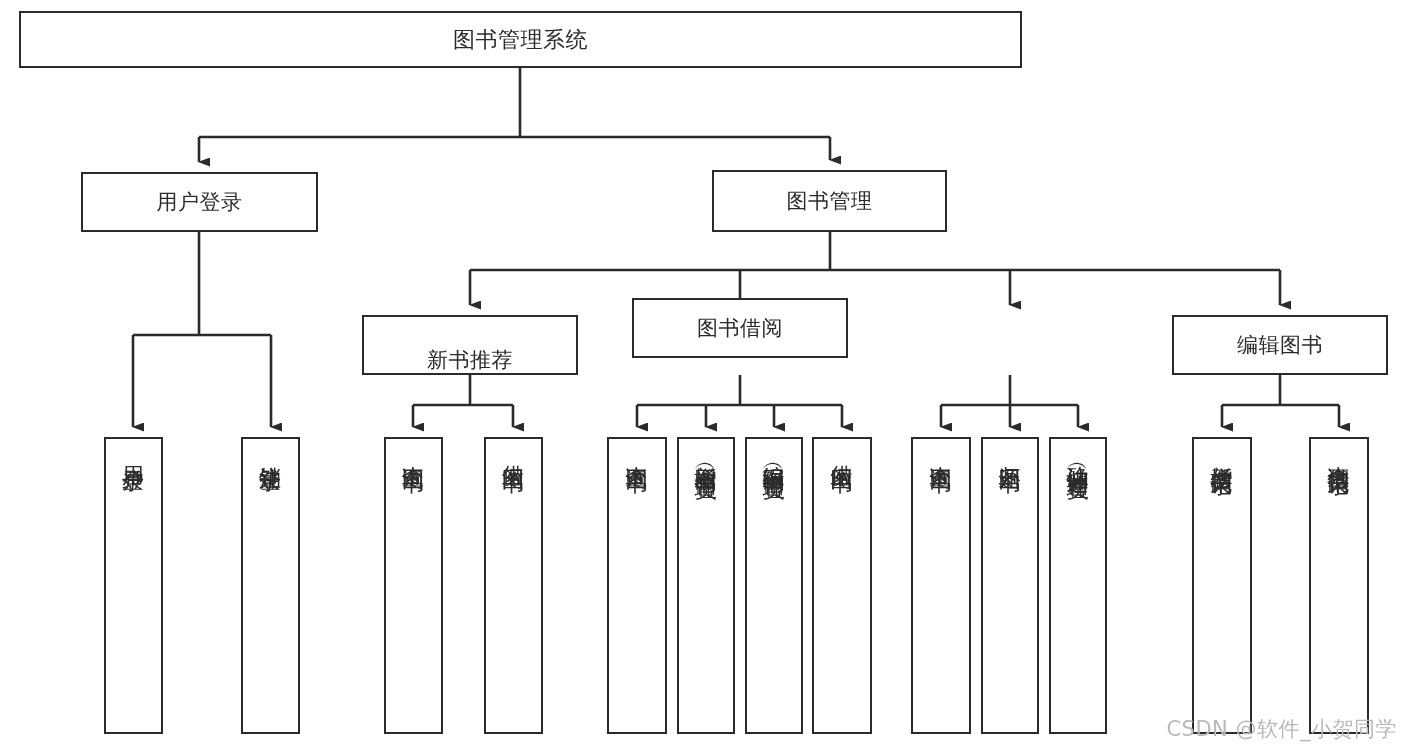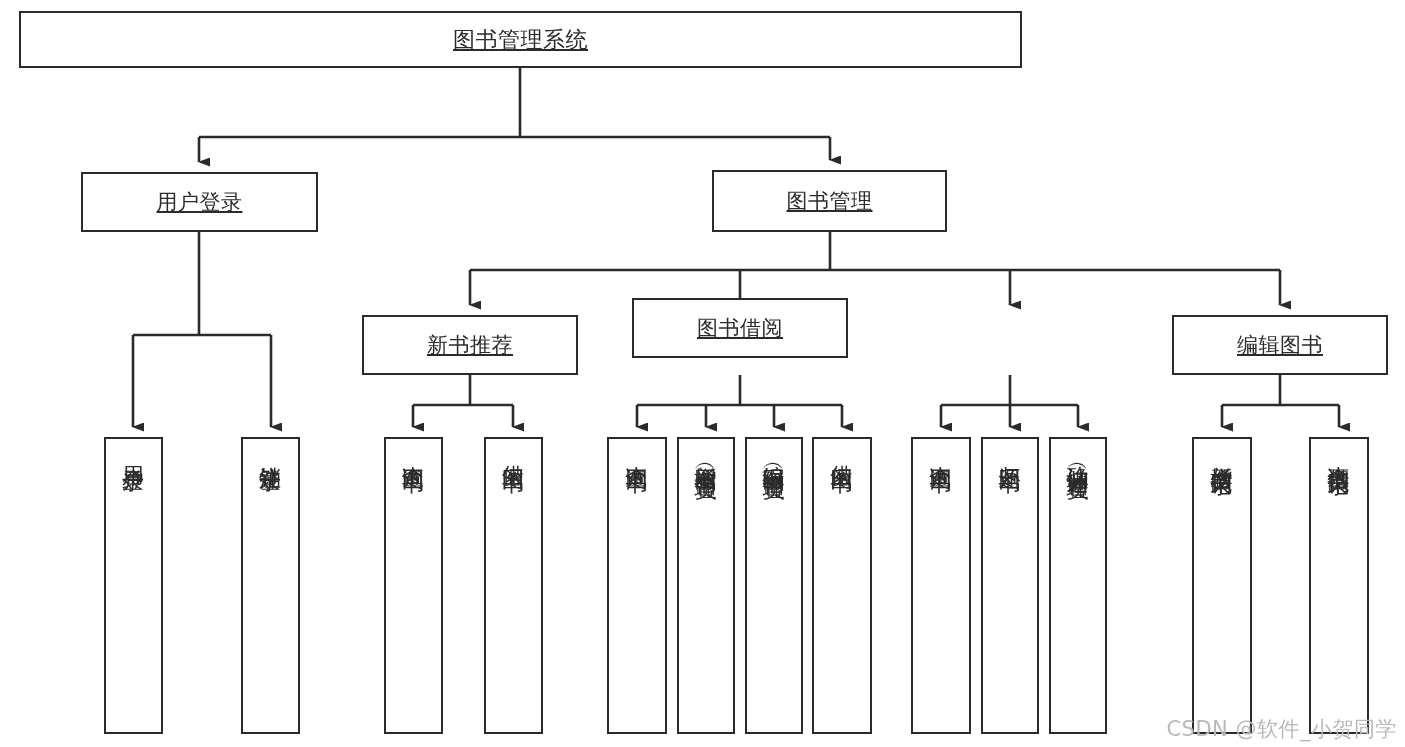--- a/index.html
+++ b/index.html
@@ -40,21 +40,20 @@
     display: block;
     text-align: center;
     line-height: 1.18;
     white-space: nowrap;
     color: #2b2b2b;
   }
   
   .node.horiz .node-label {
     font-size: 21px;
     letter-spacing: 0.5px;
-    text-decoration: underline;
   }
   .node.root .node-label {
     font-size: 22px;
   }
   
   .node.leaf {
     align-items: flex-start;
     justify-content: center;
     padding-top: 9px;
   }
@@ -136,21 +135,21 @@
     <span class="node-label">图书管理系统</span>
   </div>
 
   <div class="node horiz" style="left:81px; top:172px; width:237px; height:60px;">
     <span class="node-label">用户登录</span>
   </div>
   <div class="node horiz" style="left:712px; top:170px; width:235px; height:62px;">
     <span class="node-label">图书管理</span>
   </div>
 
-  <div class="node horiz" style="left:362px; top:315px; width:216px; height:60px;">
+  <div class="node horiz" style="left:362px; top:315px; width:216px; height:60px;align-items:flex-end;">
     <span class="node-label">新书推荐</span>
   </div>
   <div class="node horiz" style="left:632px; top:298px; width:216px; height:60px;">
     <span class="node-label">图书借阅</span>
   </div>
   <div class="node horiz" style="left:1172px; top:315px; width:216px; height:60px;">
     <span class="node-label">编辑图书</span>
   </div>
 
   <div class="node leaf" style="left:104px; top:437px; width:59px; height:297px;">

